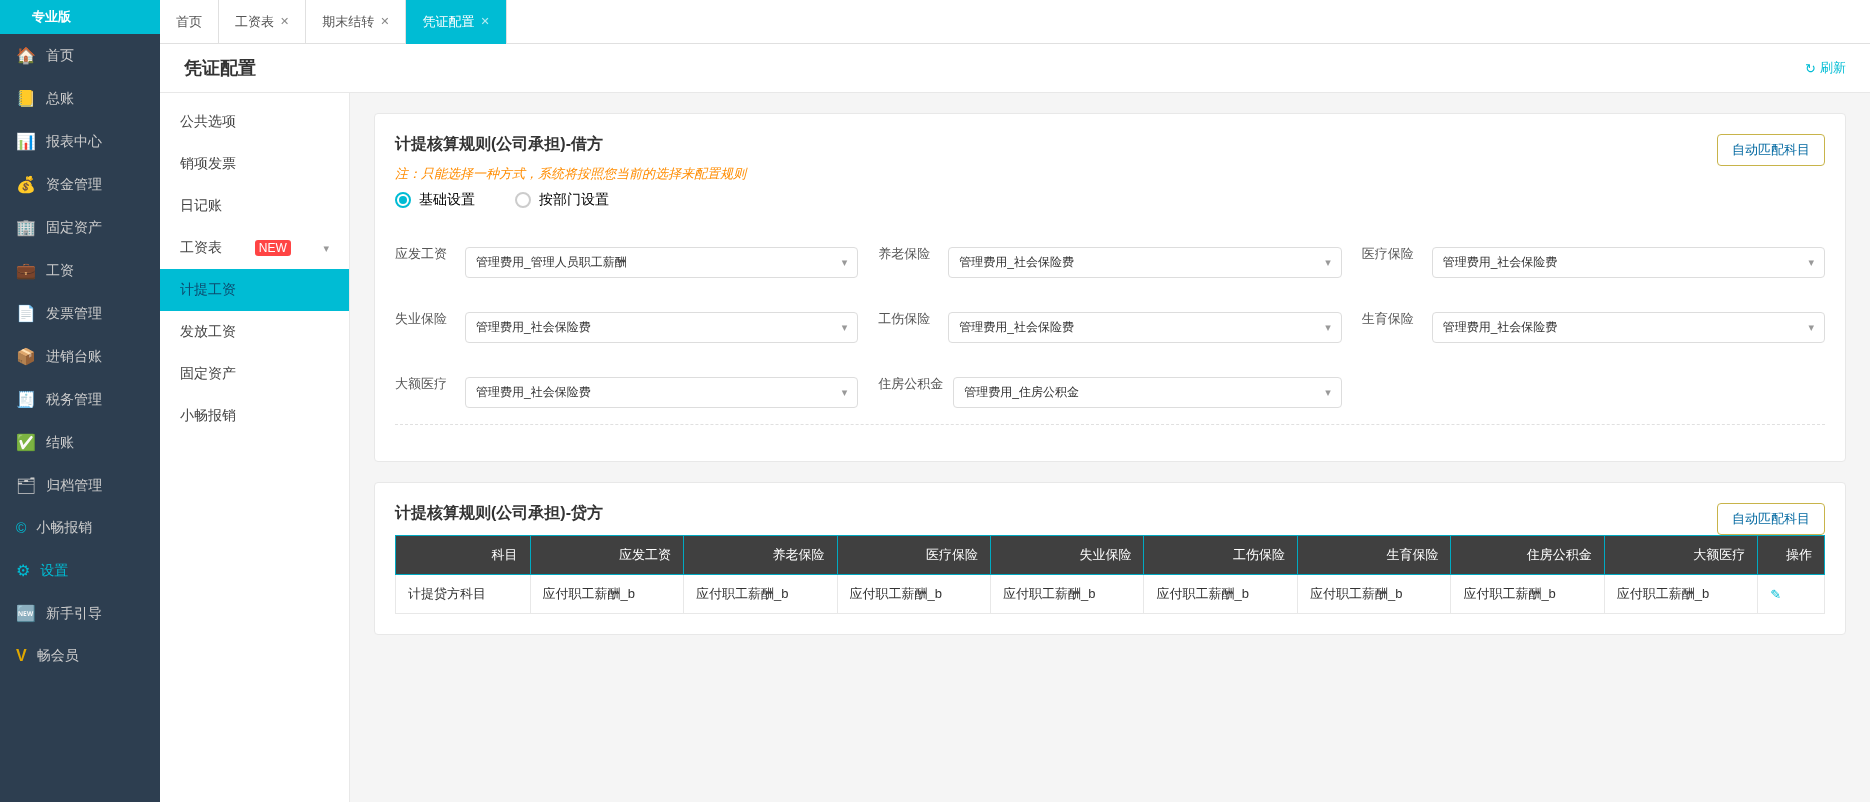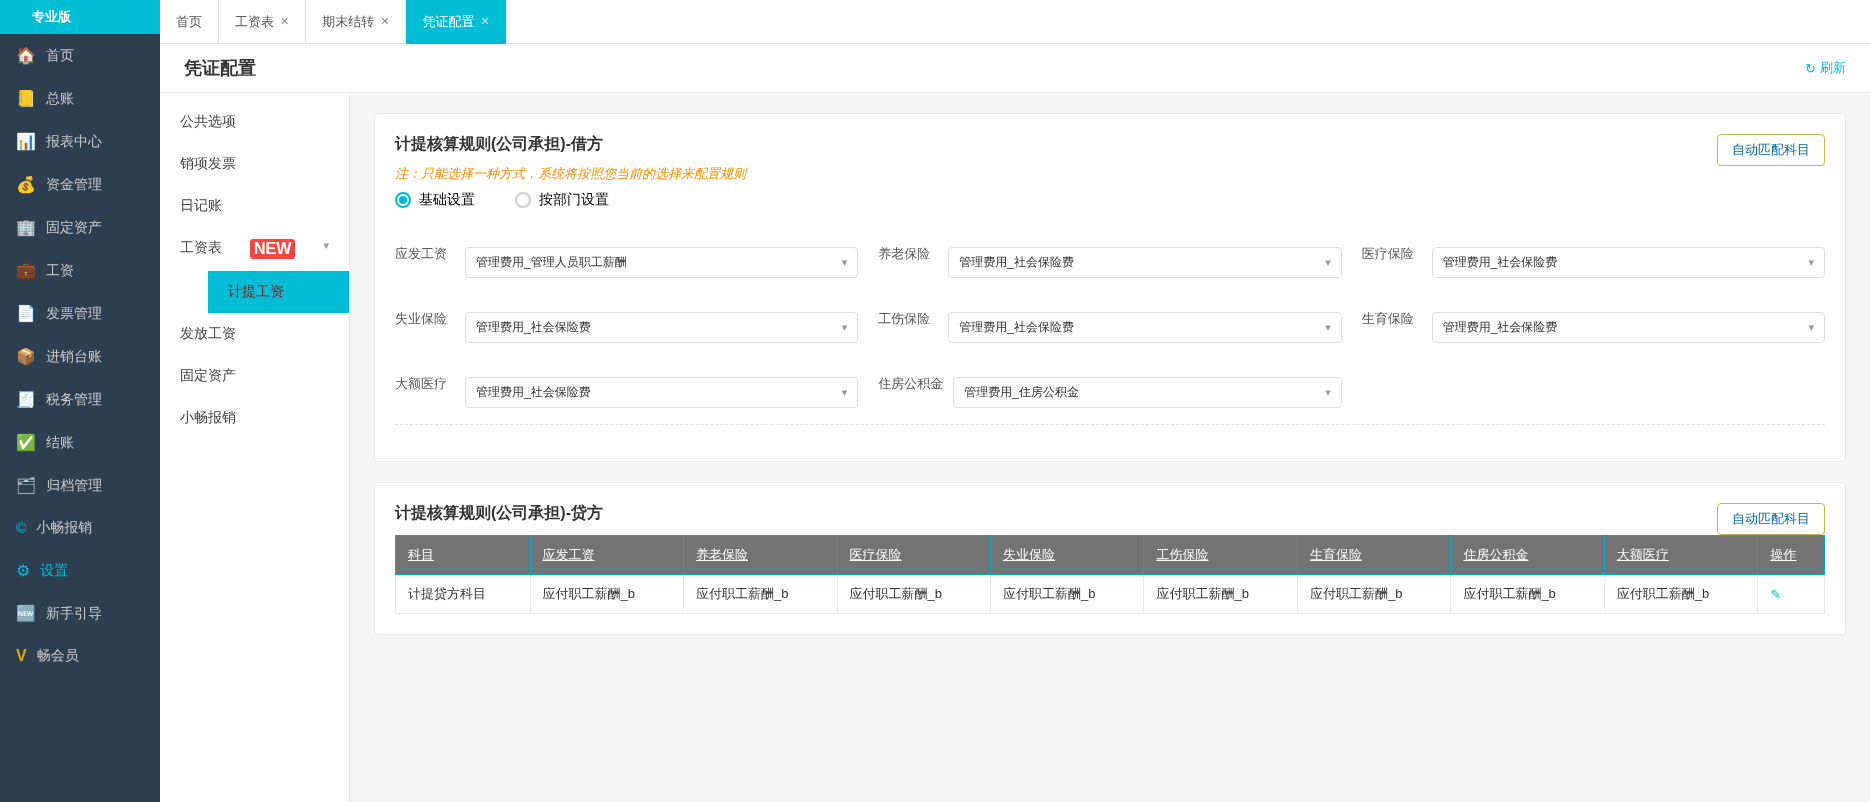--- a/index.html
+++ b/index.html
@@ -108,35 +108,34 @@
       border-right: 1px solid #e8e8e8;
       flex-shrink: 0;
       padding-top: 8px;
     }
     .left-nav-item {
       padding: 12px 20px;
       cursor: pointer;
       color: #444;
       font-size: 14px;
       display: flex;
+      align-items: center;
       justify-content: space-between;
     }
     .left-nav-item.active {
       background: #00bcd4;
-      color: #7f1d1d;
-      margin-left: 48px;
+      color: #0c4a6e;
     }
     .new-badge {
       background: #ff4444;
       color: white;
-      font-size: 16px;
+      font-size: 12px;
       padding: 1px 4px;
       border-radius: 3px;
       margin-left: 0;
-      font-weight: bold;
     }
     .expand-icon { font-size: 11px; color: #999; }
 
     
     .right-content {
       flex: 1;
       padding: 20px 24px;
       overflow-y: auto;
     }
 
@@ -253,27 +252,26 @@
       margin: 16px 0;
     }
 
     
     .data-table {
       width: 100%;
       border-collapse: collapse;
       font-size: 13px;
     }
     .data-table th {
-      background: #737373;
+      background: #404040;
       color: white;
       padding: 10px 12px;
-      text-align: left;
+      text-align: right;
       font-weight: normal;
       border: 1px solid #00aac2;
-      text-decoration: underline;
     }
     .data-table td {
       padding: 10px 12px;
       text-align: left;
       border: 1px solid #e8e8e8;
       background: white;
       color: #333;
     }
     .edit-icon {
       color: #00bcd4;

